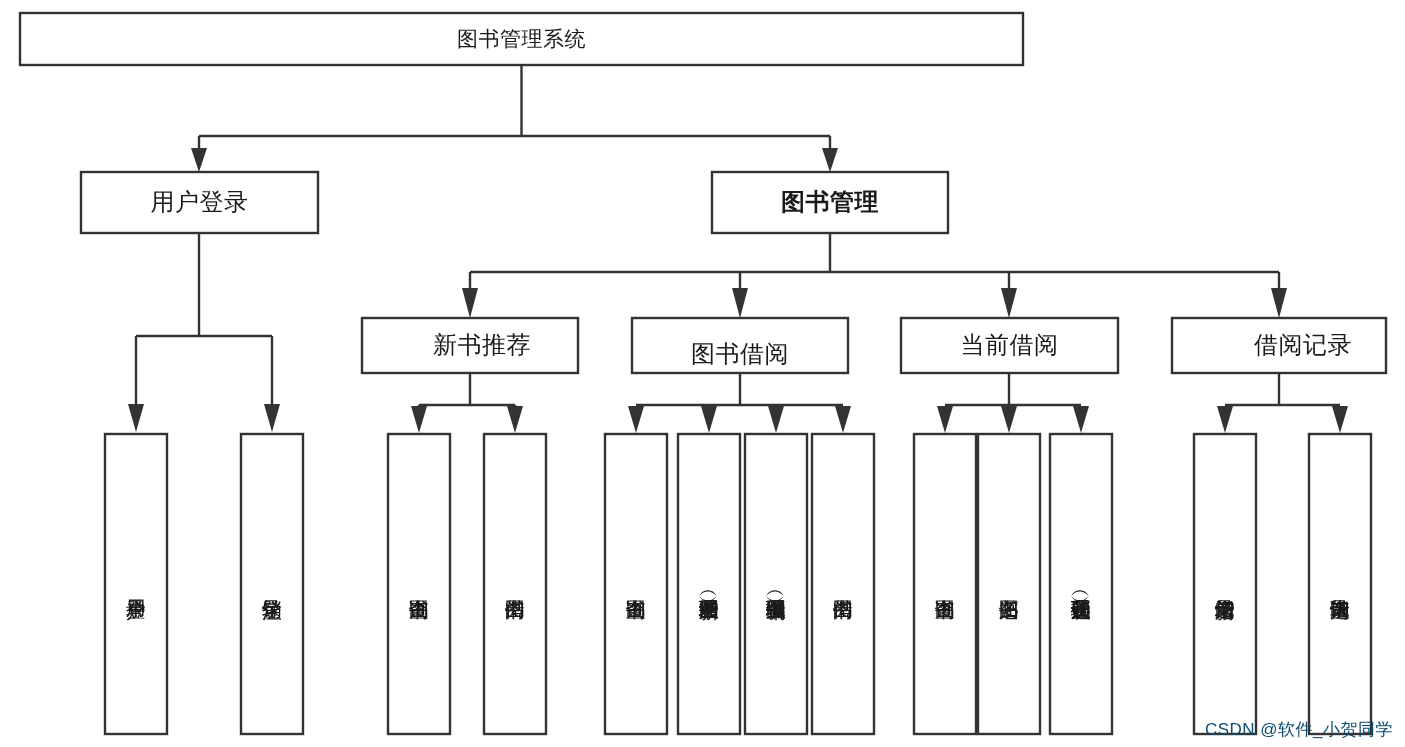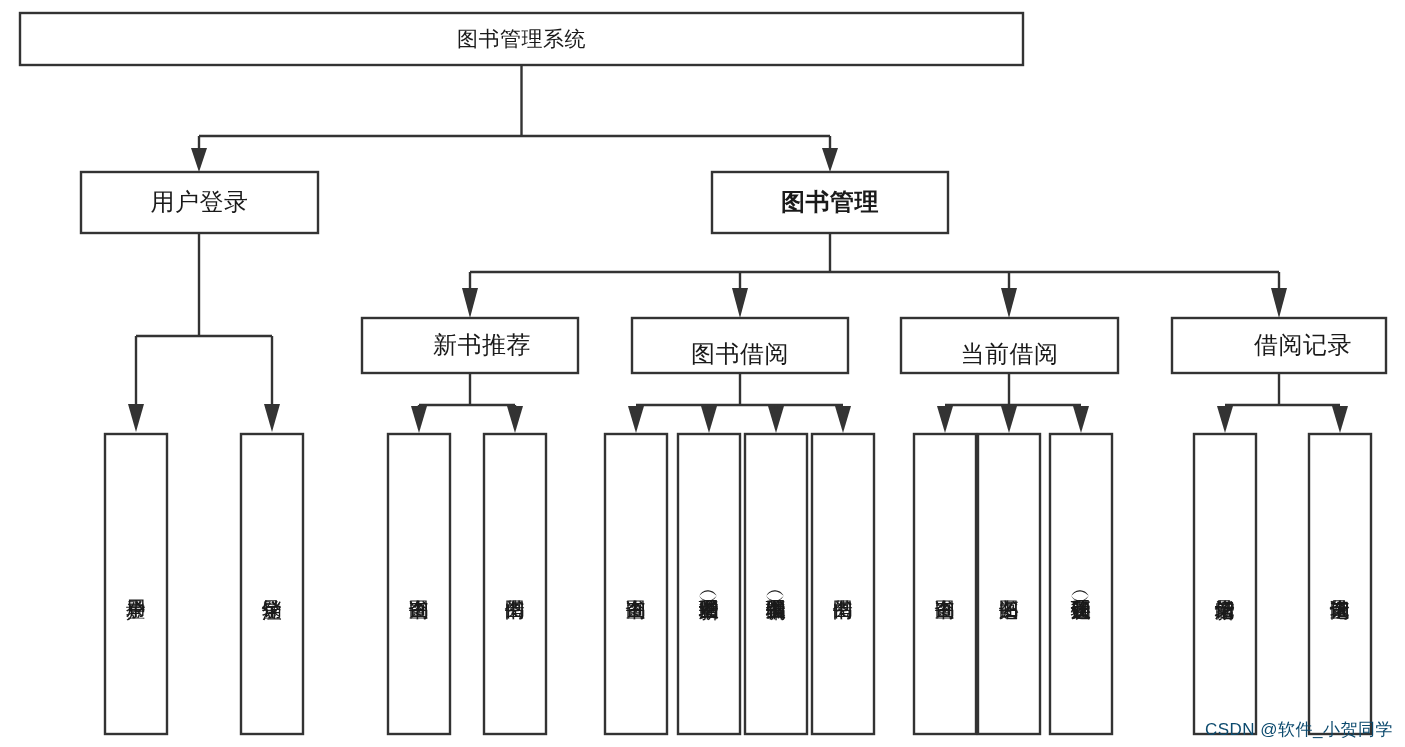--- a/index.html
+++ b/index.html
@@ -170,21 +170,21 @@
     <rect class="node-rect" x="1309" y="434" width="62" height="300"></rect>
   </svg>
 
   <div class="node-label-h root" style="left:20px; top:13px; width:1003px; height:52px;">图书管理系统</div>
 
   <div class="node-label-h" style="left:81px; top:172px; width:237px; height:61px;">用户登录</div>
   <div class="node-label-h" style="left:712px; top:172px; width:236px; height:61px;font-weight:bold;">图书管理</div>
 
   <div class="node-label-h" style="left:362px; top:318px; width:216px; height:55px;margin-left:12px;">新书推荐</div>
   <div class="node-label-h" style="left:632px; top:318px; width:216px; height:72px;">图书借阅</div>
-  <div class="node-label-h" style="left:901px; top:318px; width:217px; height:55px;margin-top:9px;">当前借阅</div>
+  <div class="node-label-h" style="left:901px; top:318px; width:217px; height:55px;">当前借阅</div>
   <div class="node-label-h" style="left:1196px; top:318px; width:214px; height:55px;">借阅记录</div>
 
   <div class="node-label-v" style="left:105px; top:434px; width:62px; height:300px;">用户登录</div>
   <div class="node-label-v" style="left:241px; top:434px; width:62px; height:300px;">注销登录</div>
 
   <div class="node-label-v" style="left:388px; top:434px; width:62px; height:300px;">查询图书</div>
   <div class="node-label-v" style="left:484px; top:434px; width:62px; height:300px;">借阅图书</div>
 
   <div class="node-label-v" style="left:605px; top:434px; width:62px; height:300px;">查询图书</div>
   <div class="node-label-v" style="left:678px; top:434px; width:62px; height:300px;">新增图书（管理员）</div>

